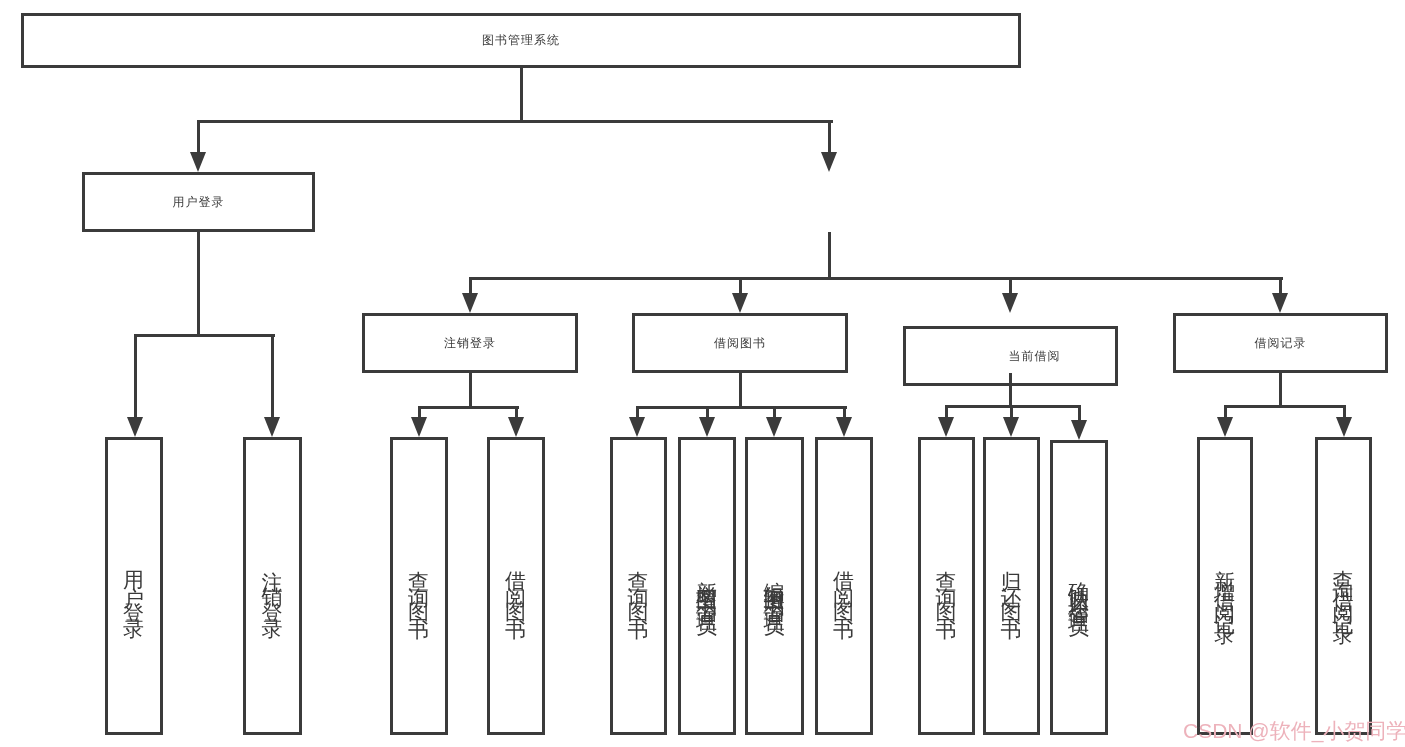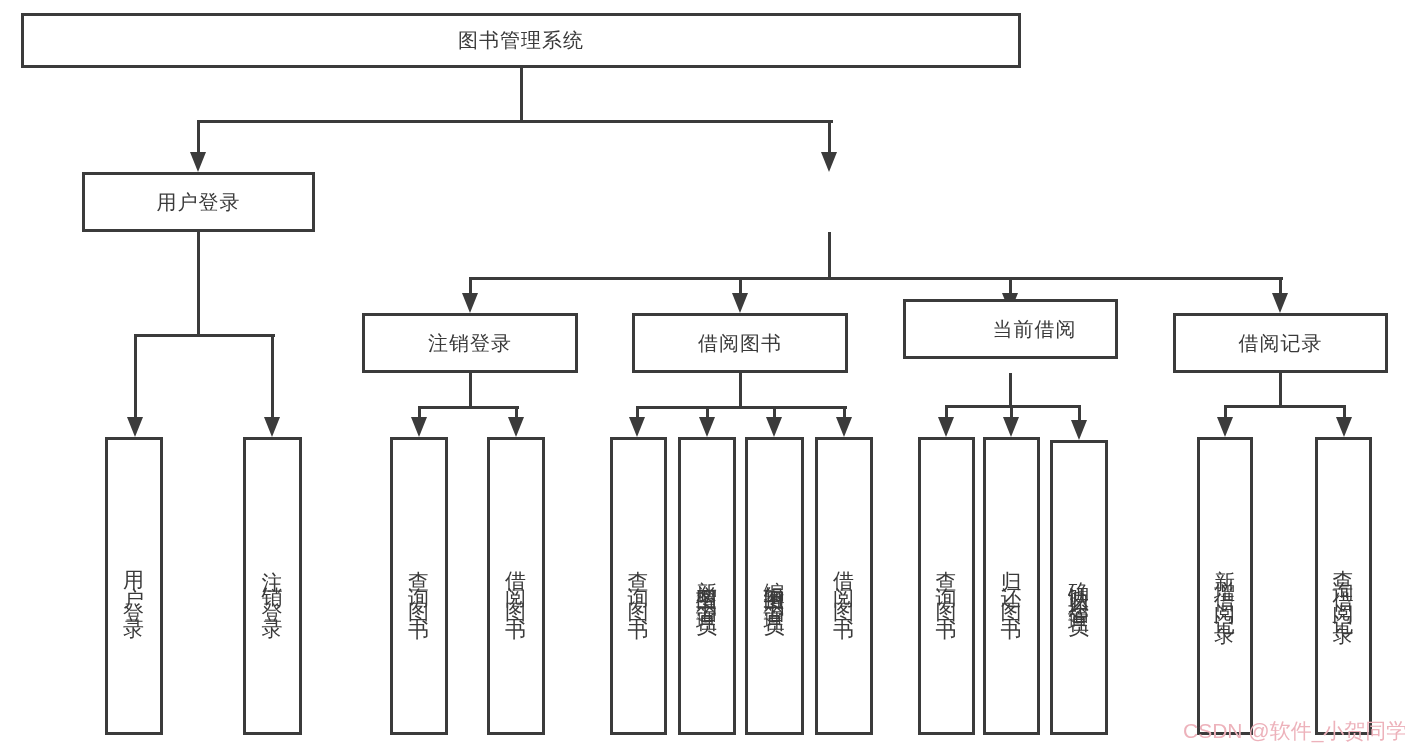--- a/index.html
+++ b/index.html
@@ -13,21 +13,21 @@
   }
   .box {
     position: absolute;
     box-sizing: border-box;
     border: 3px solid #3b3b3b;
     background: #ffffff;
     color: #3a3a3a;
     display: flex;
     align-items: center;
     justify-content: center;
-    font-size: 20px;
+    font-size: 12px;
     letter-spacing: 1px;
     text-align: center;
   }
   .vbox {
     writing-mode: vertical-rl;
     text-orientation: mixed;
     font-size: 21px;
     line-height: 1;
   }
   .ls4 { letter-spacing: 16px; }
@@ -86,21 +86,21 @@
   <div class="arrowhead" style="left:462px; top:293px;"></div>
   <div class="vline" style="left:739px; top:277px; width:3px; height:18px;"></div>
   <div class="arrowhead" style="left:732px; top:293px;"></div>
   <div class="vline" style="left:1009px; top:277px; width:3px; height:18px;"></div>
   <div class="arrowhead" style="left:1002px; top:293px;"></div>
   <div class="vline" style="left:1279px; top:277px; width:3px; height:18px;"></div>
   <div class="arrowhead" style="left:1272px; top:293px;"></div>
 
   <div class="box" style="left:362px; top:313px; width:216px; height:60px;">注销登录</div>
   <div class="box" style="left:632px; top:313px; width:216px; height:60px;">借阅图书</div>
-  <div class="box" style="left:903px; top:299px; width:215px; height:60px;padding-left:48px;">当前借阅</div>
+  <div class="box" style="left:903px; top:326px; width:215px; height:60px;padding-left:48px;">当前借阅</div>
   <div class="box" style="left:1173px; top:313px; width:215px; height:60px;">借阅记录</div>
 
   <div class="vline" style="left:469px; top:373px; width:3px; height:36px;"></div>
   <div class="hline" style="left:418px; top:406px; width:101px; height:3px;"></div>
   <div class="vline" style="left:418px; top:406px; width:3px; height:13px;"></div>
   <div class="arrowhead" style="left:411px; top:417px;"></div>
   <div class="vline" style="left:515px; top:406px; width:3px; height:13px;"></div>
   <div class="arrowhead" style="left:508px; top:417px;"></div>
 
   <div class="vline" style="left:739px; top:373px; width:3px; height:36px;"></div>

